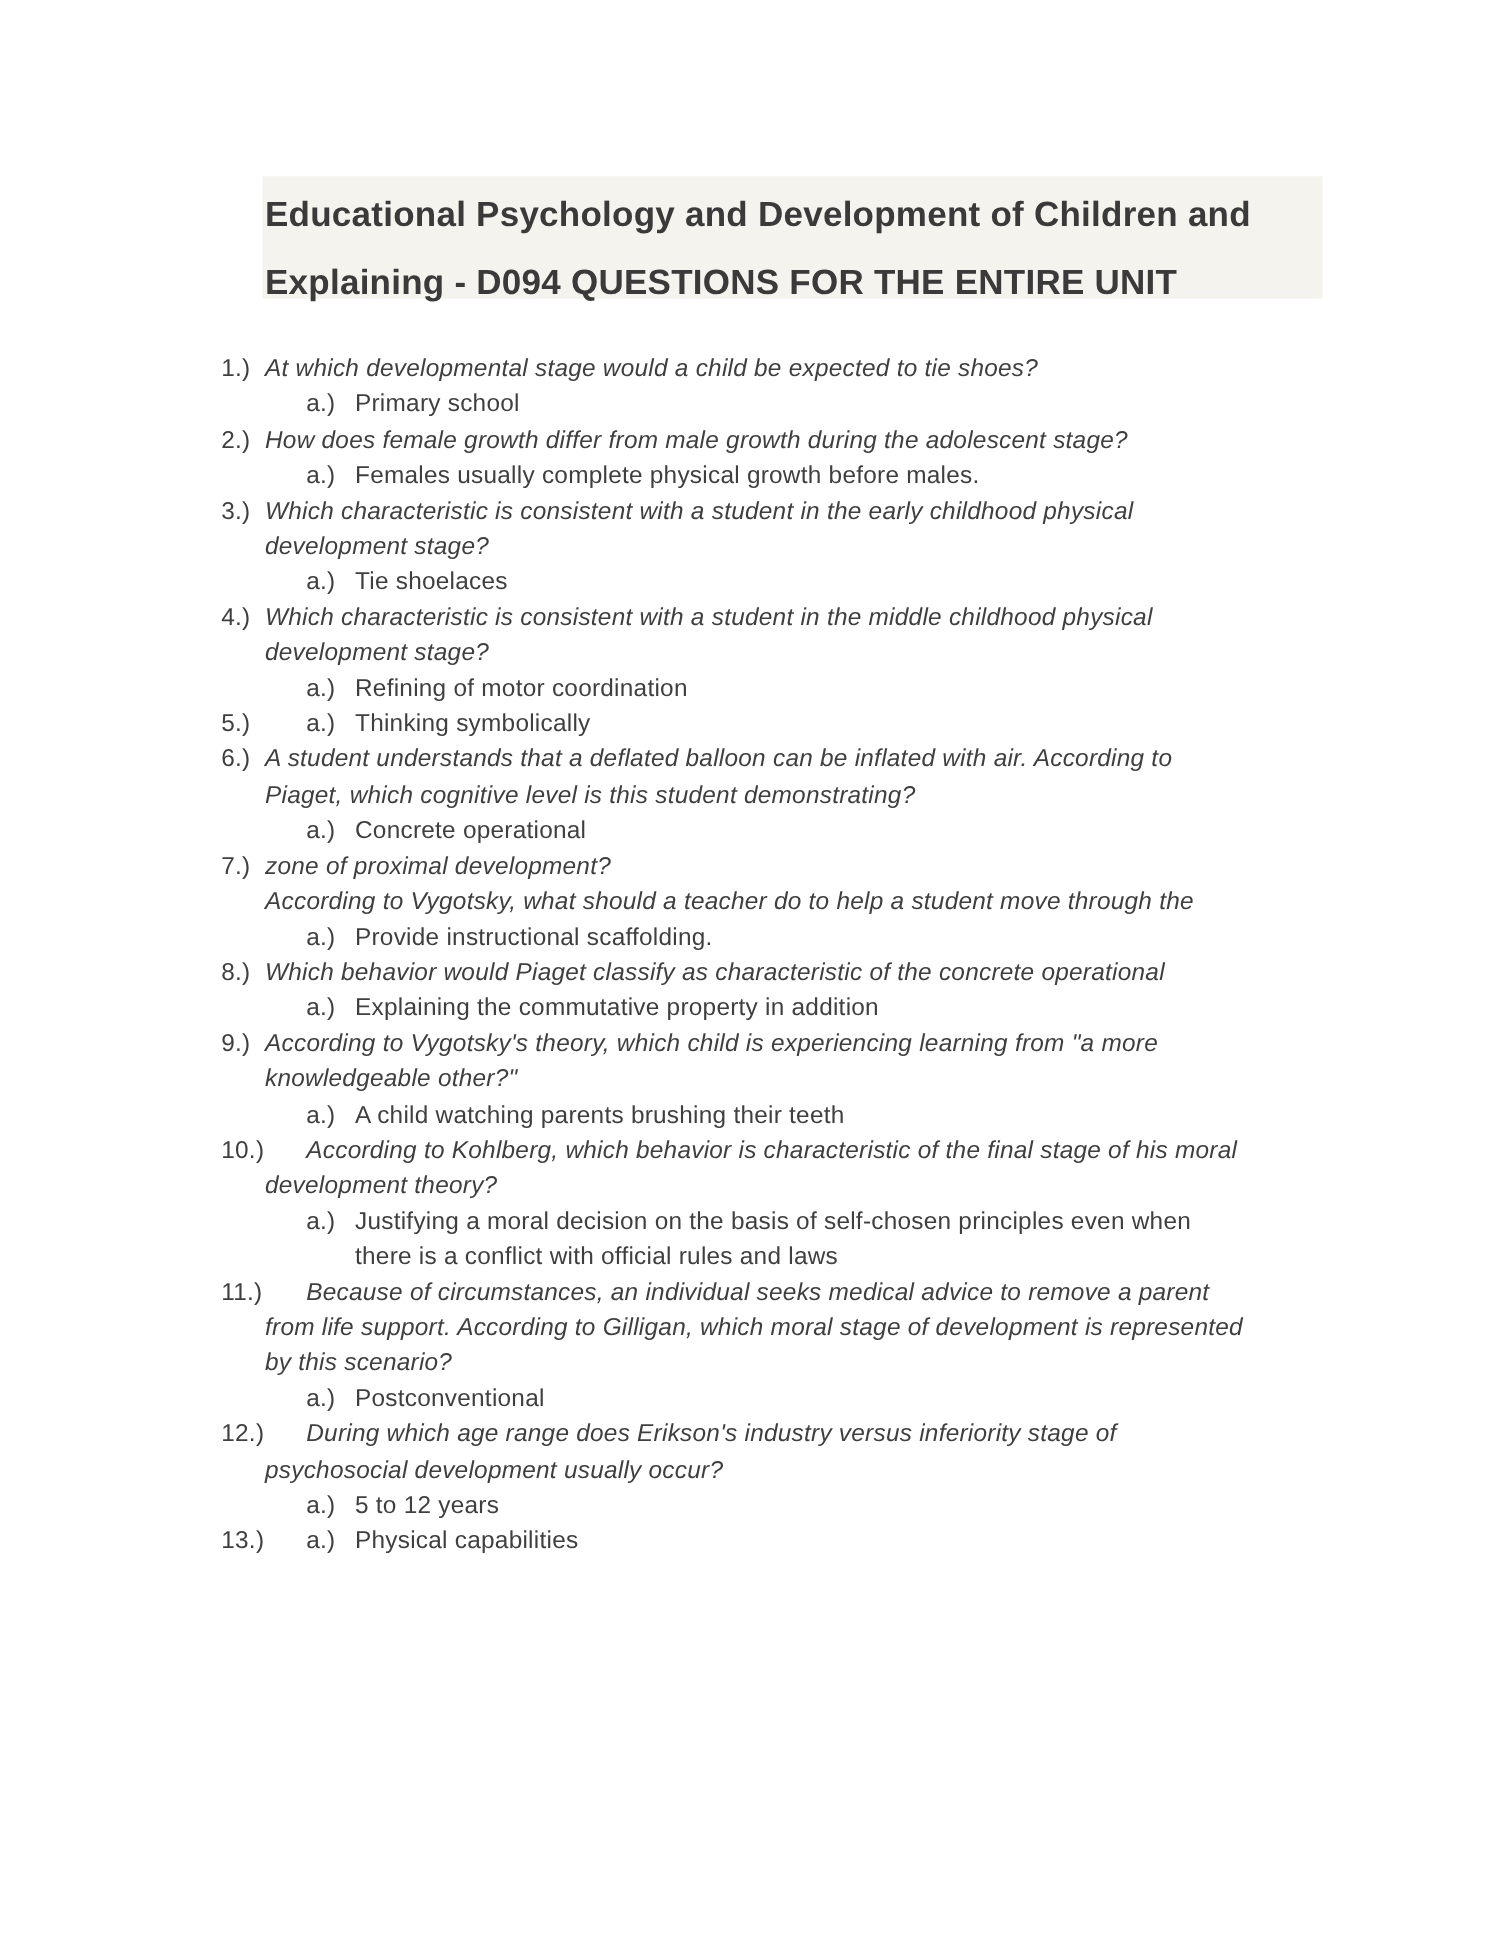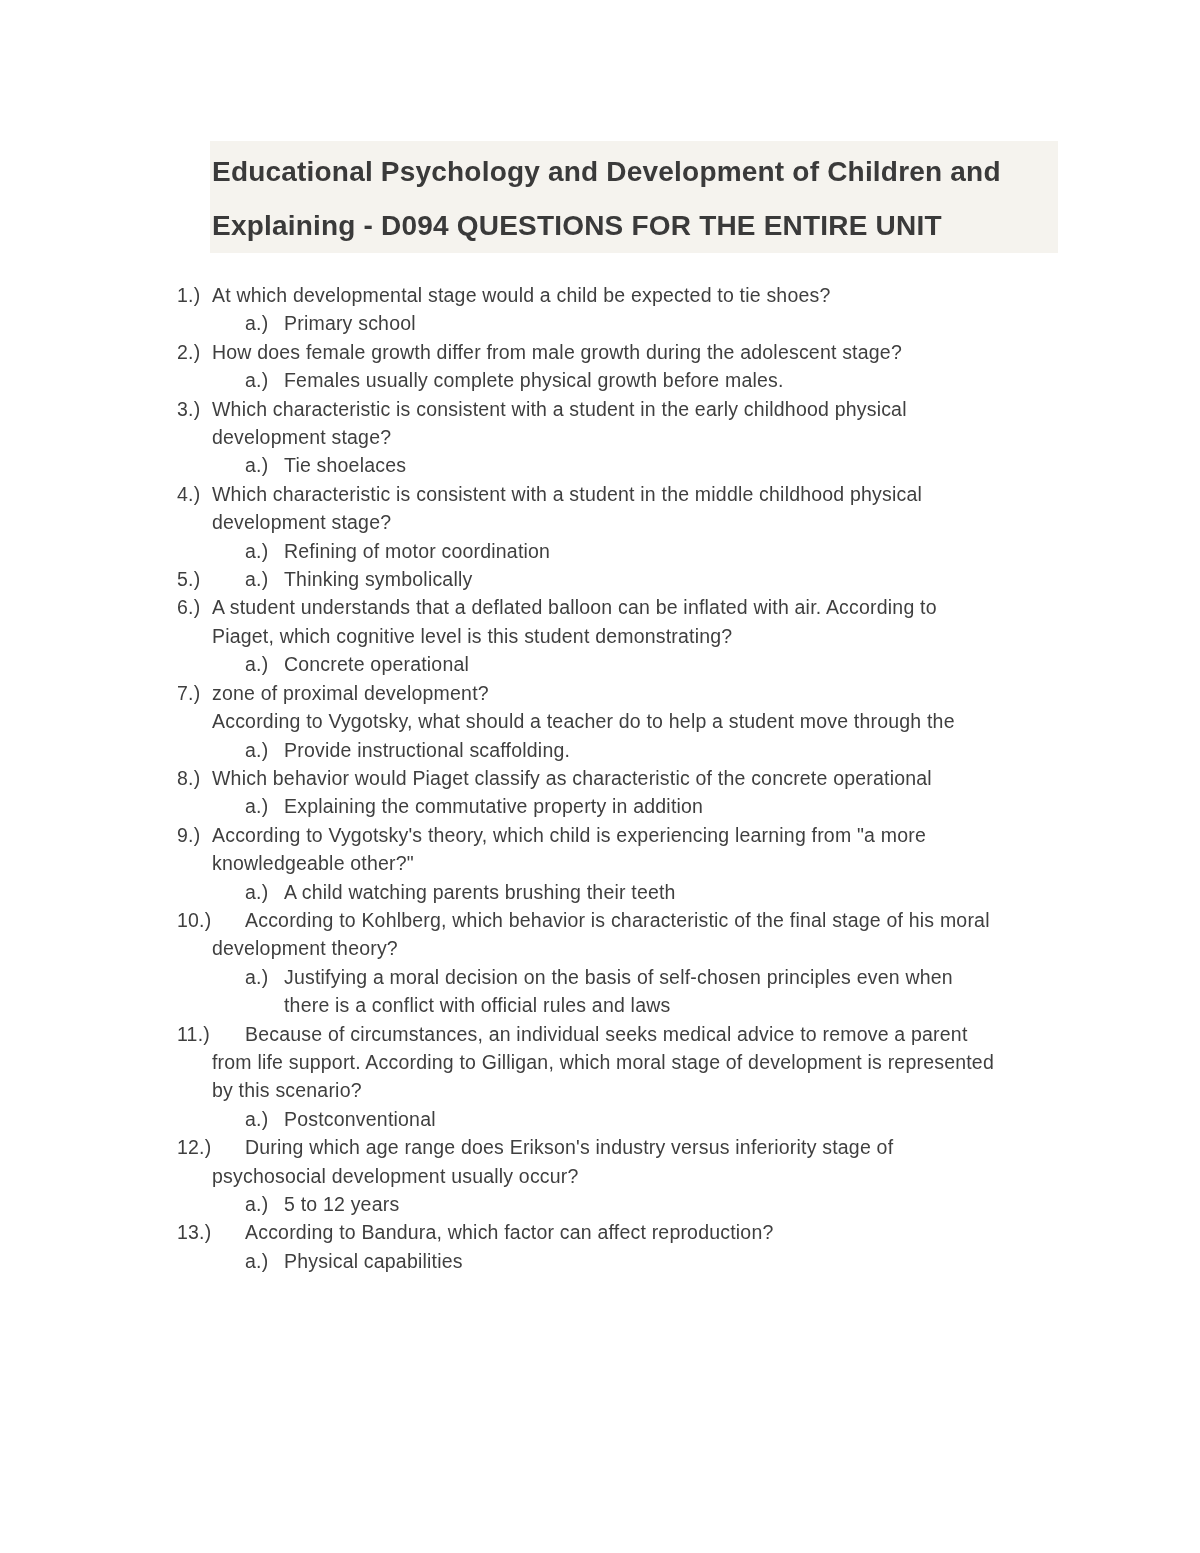--- a/index.html
+++ b/index.html
@@ -10,21 +10,21 @@
     background:#ffffff;
     font-family:"Liberation Sans", sans-serif;
     color:#3e3e3e;
     overflow:hidden;
   }
   .title-block{
     position:absolute;
     left:210px;
     top:141px;
     width:848px;
-    height:112px;
+    height:98px;
     background:#f5f3ee;
     padding:4px 0 0 2px;
     box-sizing:border-box;
     font-size:28px;
     font-weight:bold;
     color:#3a3a3a;
     letter-spacing:0.2px;
   }
   .title-line{
     height:54px;
@@ -43,21 +43,21 @@
   }
   .q{
     position:relative;
     padding-left:36px;
   }
   .q-num{
     position:absolute;
     left:1px;
     top:0;
   }
-  .q-line{white-space:nowrap;}
+  .q-line{white-space:nowrap;font-style:italic;}
   .q-first.tabbed{text-indent:33px;}
   .ans{
     position:relative;
     padding-left:72px;
   }
   .ans-num{
     position:absolute;
     left:33px;
     top:0;
   }
@@ -172,20 +172,19 @@
         <span class="q-num">12.)</span>
         <div class="q-line q-first tabbed">During which age range does Erikson's industry versus inferiority stage of</div>
         <div class="q-line">psychosocial development usually occur?</div>
         <div class="ans">
           <span class="ans-num">a.)</span>
           <div class="ans-line">5 to 12 years</div>
         </div>
       </div>
       <div class="q">
         <span class="q-num">13.)</span>
-        <div class="q-line q-first tabbed">According to Bandura, which factor can affect reproduction?</div>
         <div class="ans">
           <span class="ans-num">a.)</span>
           <div class="ans-line">Physical capabilities</div>
         </div>
       </div>
     </div>
 </div>
 
 </body></html>

